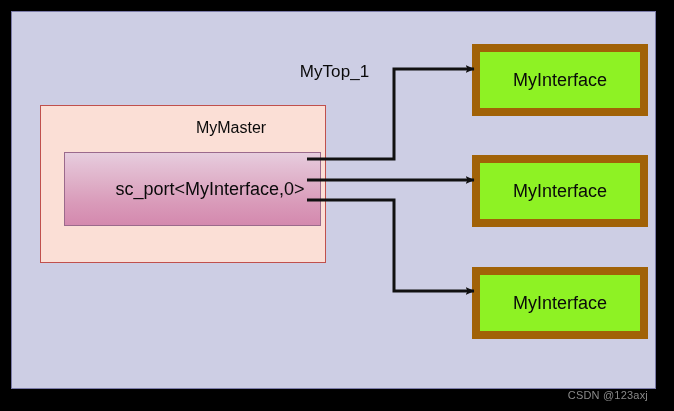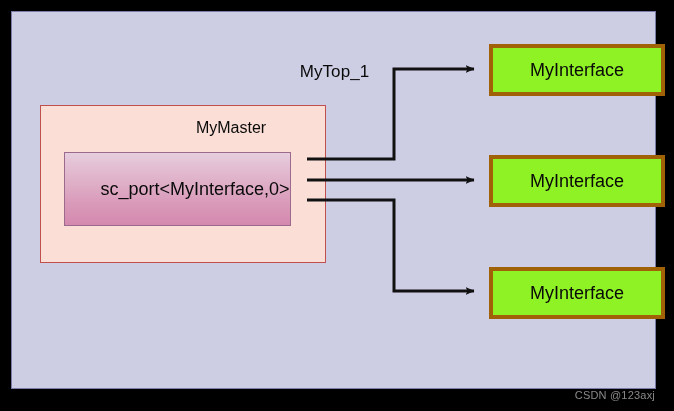--- a/index.html
+++ b/index.html
@@ -73,44 +73,44 @@
     font-size: 16px;
     color: #0a0a0a;
     padding-left: 47px;
   }
 
   
   #port-box {
     position: absolute;
     left: 23px;
     top: 46px;
-    width: 227px;
+    width: 257px;
     height: 74px;
     box-sizing: border-box;
     background: linear-gradient(to bottom, #e6cede 0%, #e4c2d6 14%, #dfb0c8 40%, #d99ab9 70%, #d489ae 100%);
     border: 1px solid #9b6a8c;
     display: flex;
     align-items: center;
     justify-content: center;
     padding-left: 35px;
   }
   #port-label {
     font-size: 18px;
     color: #0a0a0a;
     white-space: nowrap;
   }
 
   
   .iface-box {
     position: absolute;
-    left: 477px;
+    left: 460px;
     width: 176px;
-    height: 52px;
+    height: 72px;
     background: #8ef224;
-    border: 4px solid #a16207;
+    border: 8px solid #a16207;
     box-sizing: border-box;
     display: flex;
     align-items: center;
     justify-content: center;
   }
   .iface-label {
     font-size: 18px;
     color: #0a0a0a;
     white-space: nowrap;
   }
@@ -124,21 +124,21 @@
     left: 0;
     top: 0;
     width: 674px;
     height: 411px;
     pointer-events: none;
   }
 
   
   #watermark {
     position: absolute;
-    right: 19px;
+    right: 26px;
     top: 389px;
     font-size: 11px;
     color: #8a8a8a;
     letter-spacing: 0.2px;
   }
 </style>
 </head>
 <body>
 
 <div id="stage">

